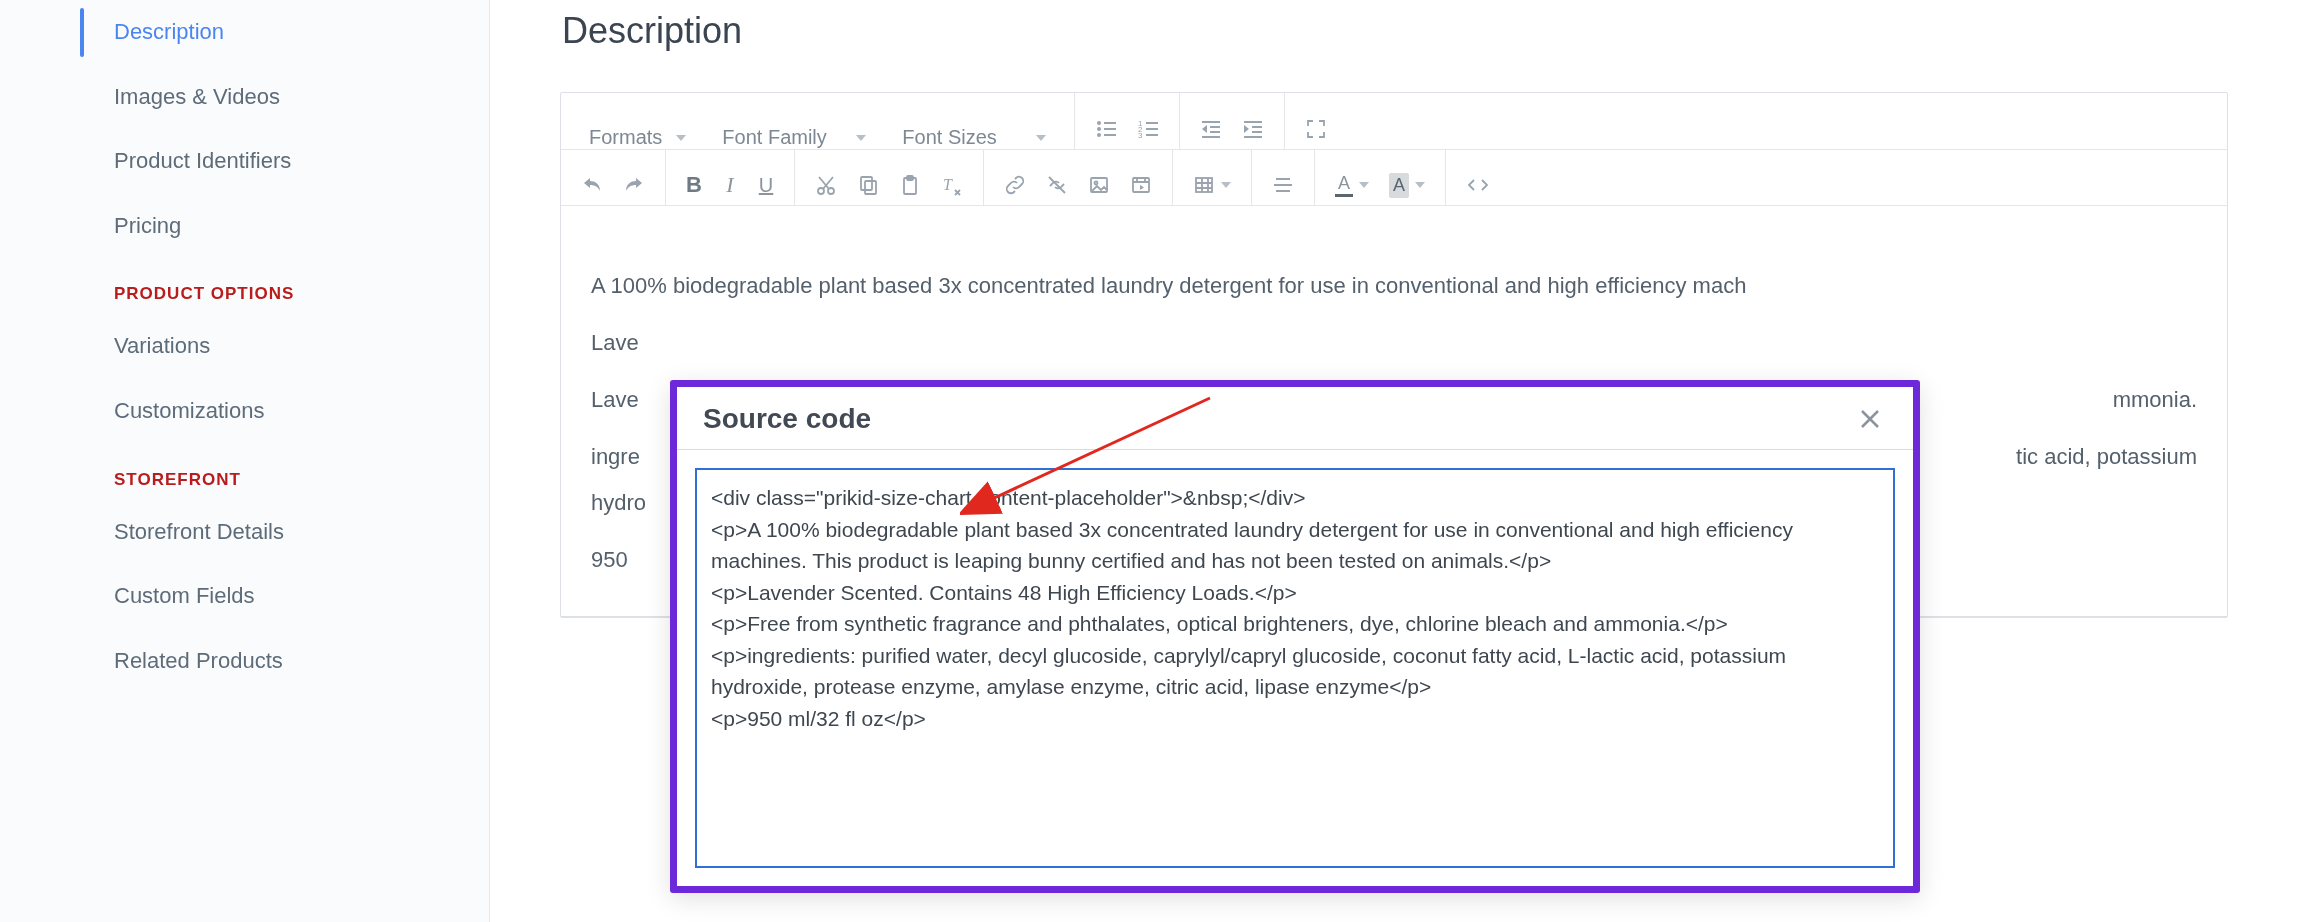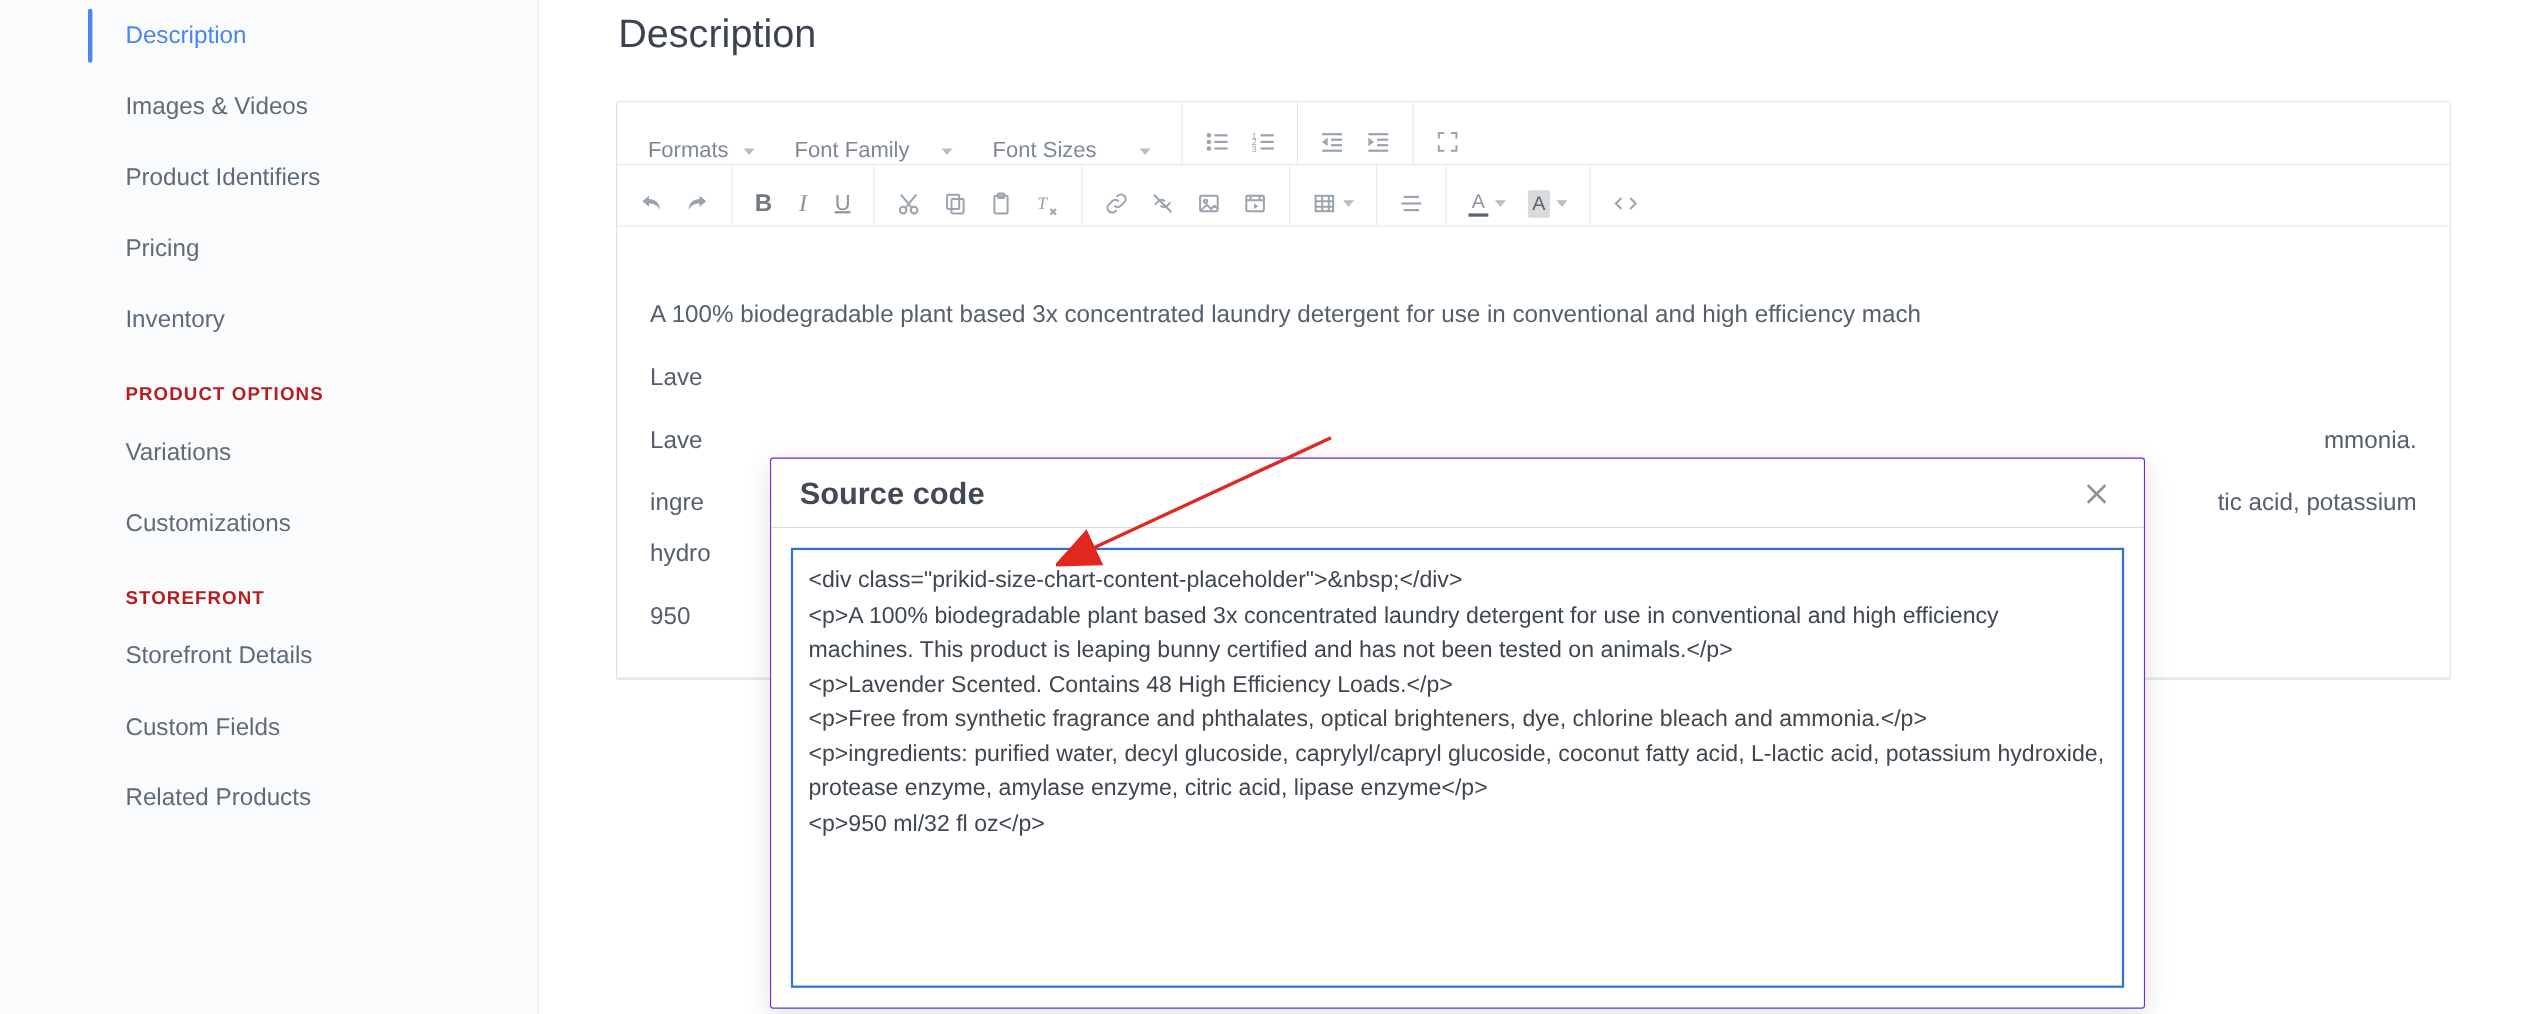--- a/index.html
+++ b/index.html
@@ -116,29 +116,28 @@
     font-size: 22px;
     color: #54606c;
     line-height: 1.5;
     border-bottom: 1px solid #dde1e5;
   }
   .editor-body p { margin-bottom: 24px; margin-top: 13px; }
 
   
   .modal {
     position: absolute;
-    left: 700px;
+    left: 670px;
     top: 380px;
     width: 1250px;
     background: #fff;
-    border: 1px solid #6d28d9;
+    border: 7px solid #6d28d9;
     border-radius: 3px;
     box-shadow: 0 6px 26px rgba(0,0,0,0.12);
     z-index: 50;
-    margin-top: 36px;
   }
   .modal-header {
     display: flex;
     align-items: center;
     justify-content: space-between;
     padding: 16px 26px 14px 26px;
     border-bottom: 1px solid #d8dce0;
   }
   .modal-title {
     font-size: 28px;
@@ -184,21 +183,20 @@
 </head>
 <body>
 
 <div class="layout">
   <aside class="sidebar">
     <div class="sidebar-inner">
       <div class="sidebar-item active"><span>Description</span></div>
       <div class="sidebar-item"><span>Images &amp; Videos</span></div>
       <div class="sidebar-item"><span>Product Identifiers</span></div>
       <div class="sidebar-item"><span>Pricing</span></div>
-      <div class="sidebar-item"><span>Inventory</span></div>
 
       <div class="sidebar-heading">PRODUCT OPTIONS</div>
       <div class="sidebar-item"><span>Variations</span></div>
       <div class="sidebar-item"><span>Customizations</span></div>
 
       <div class="sidebar-heading">STOREFRONT</div>
       <div class="sidebar-item"><span>Storefront Details</span></div>
       <div class="sidebar-item"><span>Custom Fields</span></div>
       <div class="sidebar-item"><span>Related Products</span></div>
     </div>

